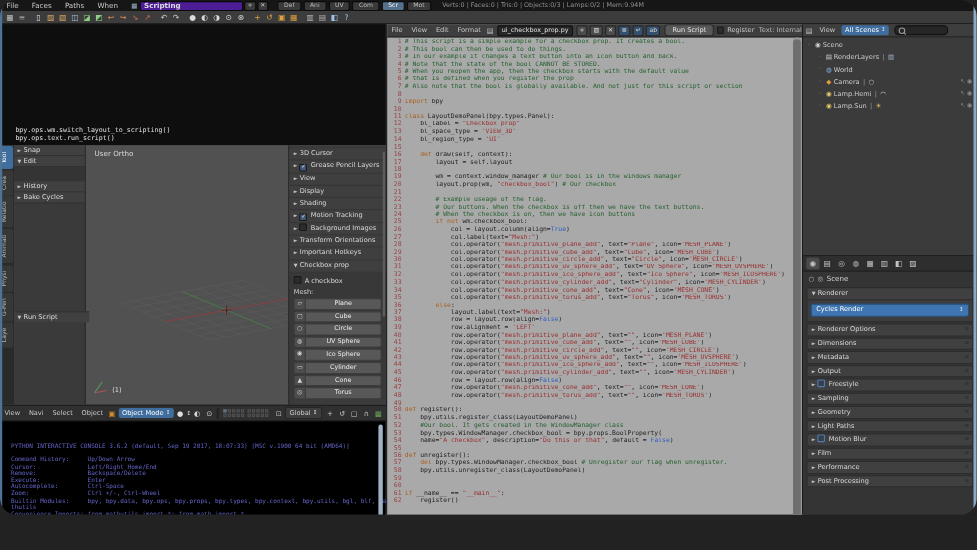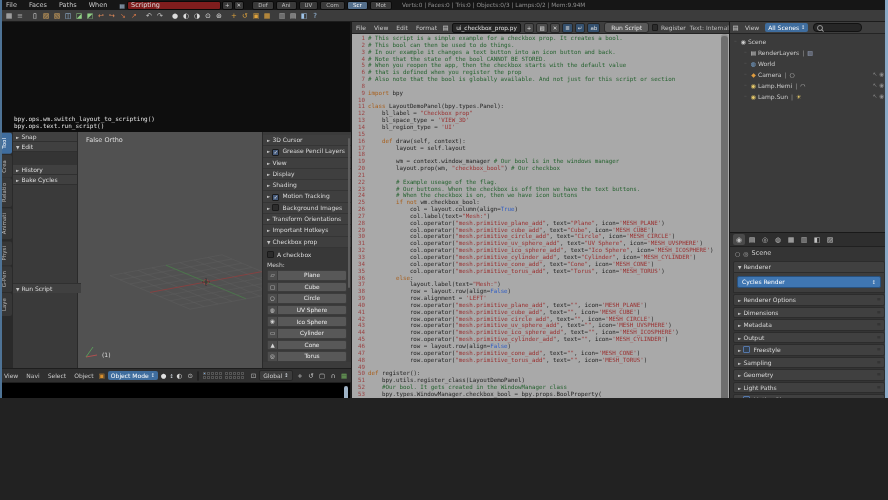--- a/index.html
+++ b/index.html
@@ -1,29 +1,29 @@
 <!DOCTYPE html>
 <html><head>
 <meta charset="utf-8">
 <style>
   html,body{margin:0;padding:0;background:#222;}
-  #app{position:relative;width:888px;height:398px;overflow:hidden;background:#333;
-       font-family:"DejaVu Sans",sans-serif;color:#ccc;cursor:default;}
+  #app{position:relative;width:888px;height:468px;overflow:hidden;background:#333;
+       font-family:"DejaVu Sans",sans-serif;color:#ccc;cursor:default;border-radius:15px;}
   .abs{position:absolute;}
   .mono{font-family:"DejaVu Sans Mono",monospace;}
   
   #edge-left{left:0;top:0;width:2px;height:500px;background:#4e7396;z-index:50;}
   #edge-right{right:0;top:0;width:3px;height:500px;background:#8aa9c6;z-index:50;}
   
   #topbar{left:0;top:0;width:888px;height:10px;background:#161616;display:flex;align-items:center;
           font-size:6.5px;color:#c8c8c8;z-index:10;}
   #topbar .menu{padding:0 6px;}
   .scr-icon{color:#9fb6cd;font-size:6px;margin:0 2px 0 6px;}
-  .layout-field{background:#7f1d1d;border:1px solid #090909;border-radius:2px;height:7px;line-height:7px;
-                width:86px;padding:0 3px;color:#ddd;}
+  .layout-field{background:#4c1d95;border:1px solid #090909;border-radius:2px;height:7px;line-height:7px;
+                width:86px;padding:0 3px;color:#ddd;font-weight:bold;}
   .mini-btn{background:#3a3a3a;border:1px solid #090909;border-radius:2px;height:7px;line-height:7px;
             padding:0 2px;margin-left:1px;font-size:5.5px;color:#ccc;}
   #layout-tabs{display:flex;margin-left:8px;}
   .ltab{background:#3a3a3a;border:1px solid #0b0b0b;border-radius:2px;height:7px;line-height:7px;
         padding:0 5px;margin-right:2px;font-size:5.5px;color:#bbb;}
   .ltab.active{background:#55708c;color:#fff;}
   #topbar-stats{margin-left:8px;font-size:5.8px;color:#8f8f8f;white-space:nowrap;}
   
   #toolbar{left:0;top:10px;width:888px;height:12px;background:#3c3c3c;border-bottom:1px solid #1c1c1c;
            display:flex;align-items:center;padding-left:4px;box-sizing:border-box;}
@@ -251,21 +251,21 @@
           <line x1="92" y1="168.8" x2="204" y2="148" stroke="#5e5e5e" stroke-width="0.5"></line>
           <line x1="116" y1="128" x2="196" y2="161.60000000000002" stroke="#5e5e5e" stroke-width="0.5"></line>
           <line x1="102" y1="173" x2="214" y2="152.2" stroke="#5e5e5e" stroke-width="0.5"></line>
           <line x1="130" y1="125.39999999999999" x2="210" y2="159" stroke="#5e5e5e" stroke-width="0.5"></line>
           <line x1="112" y1="177.20000000000002" x2="224" y2="156.4" stroke="#5e5e5e" stroke-width="0.5"></line>
           <line x1="144" y1="122.8" x2="224" y2="156.4" stroke="#5e5e5e" stroke-width="0.5"></line>
           <circle cx="128" cy="150" r="2.5" fill="none" stroke="#cc4444" stroke-dasharray="1.5,1" stroke-width="0.8"></circle>
           <line x1="124" y1="150" x2="132" y2="150" stroke="#222" stroke-width="0.6"></line>
           <line x1="128" y1="146" x2="128" y2="154" stroke="#222" stroke-width="0.6"></line>
         </svg>
-      <div id="vp-viewname">False Ortho</div>
+      <div id="vp-viewname">User Ortho</div>
       <svg width="16" height="16" style="position:absolute;left:6px;bottom:8px;">
         <line x1="2" y1="13" x2="13" y2="11" stroke="#b05050" stroke-width="1"></line>
         <line x1="2" y1="13" x2="9" y2="3" stroke="#5a9a5a" stroke-width="1"></line>
       </svg>
       <div id="vp-axis-label">(1)</div>
     </div>
     <div id="npanel">
       <div id="np-list">
           <div class="np-row"><span class="arr">►</span><span>3D Cursor</span></div>
           <div class="np-row"><span class="arr">►</span><span class="cb on">✓</span><span>Grease Pencil Layers</span></div>

